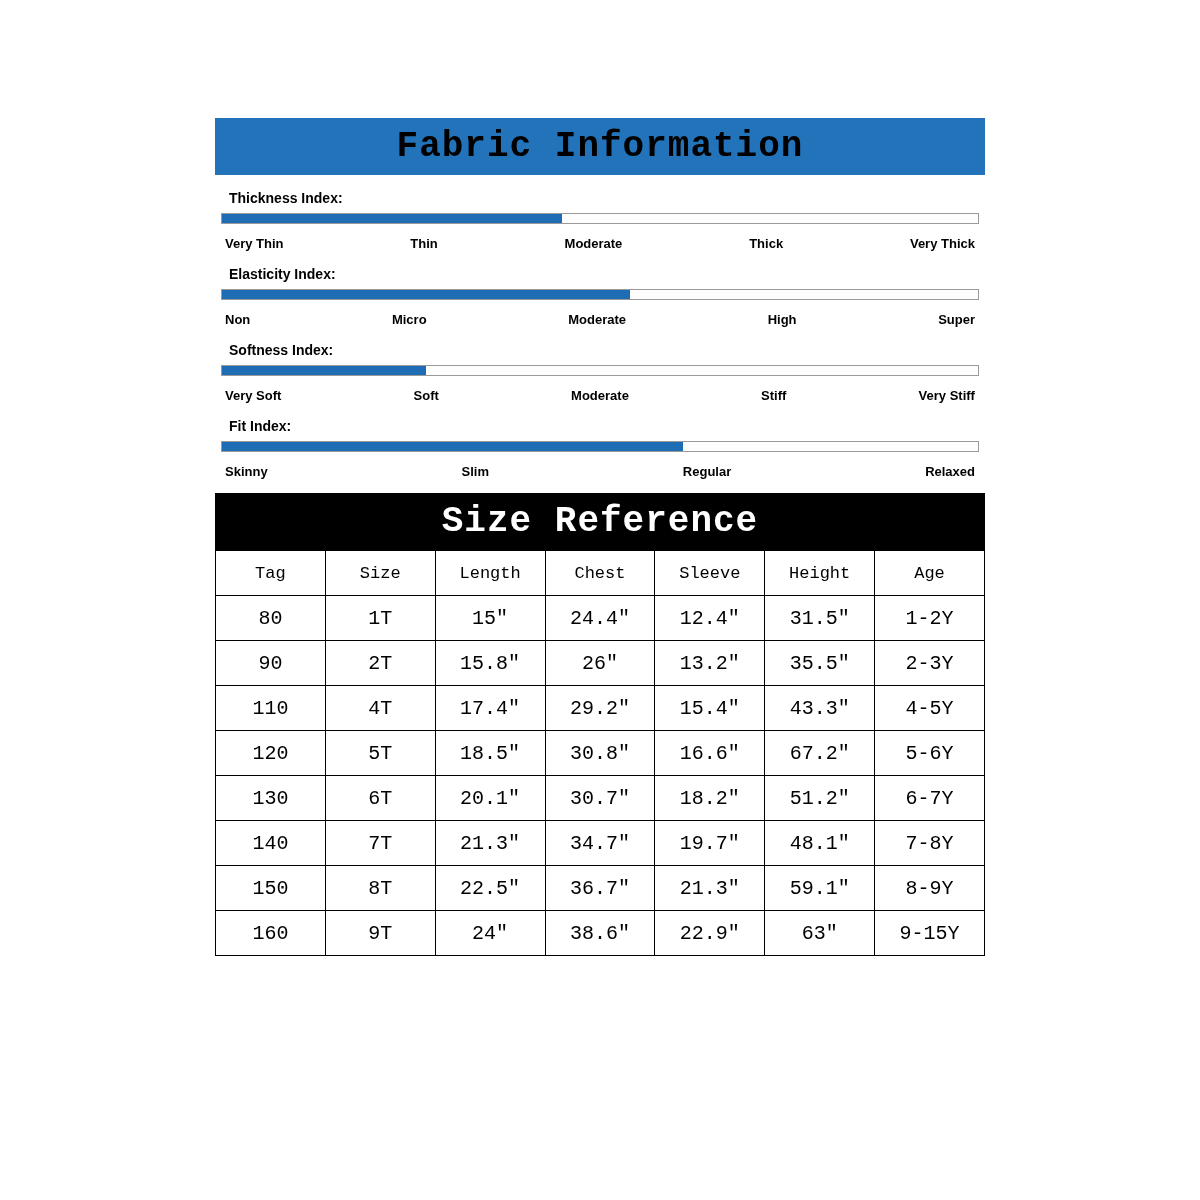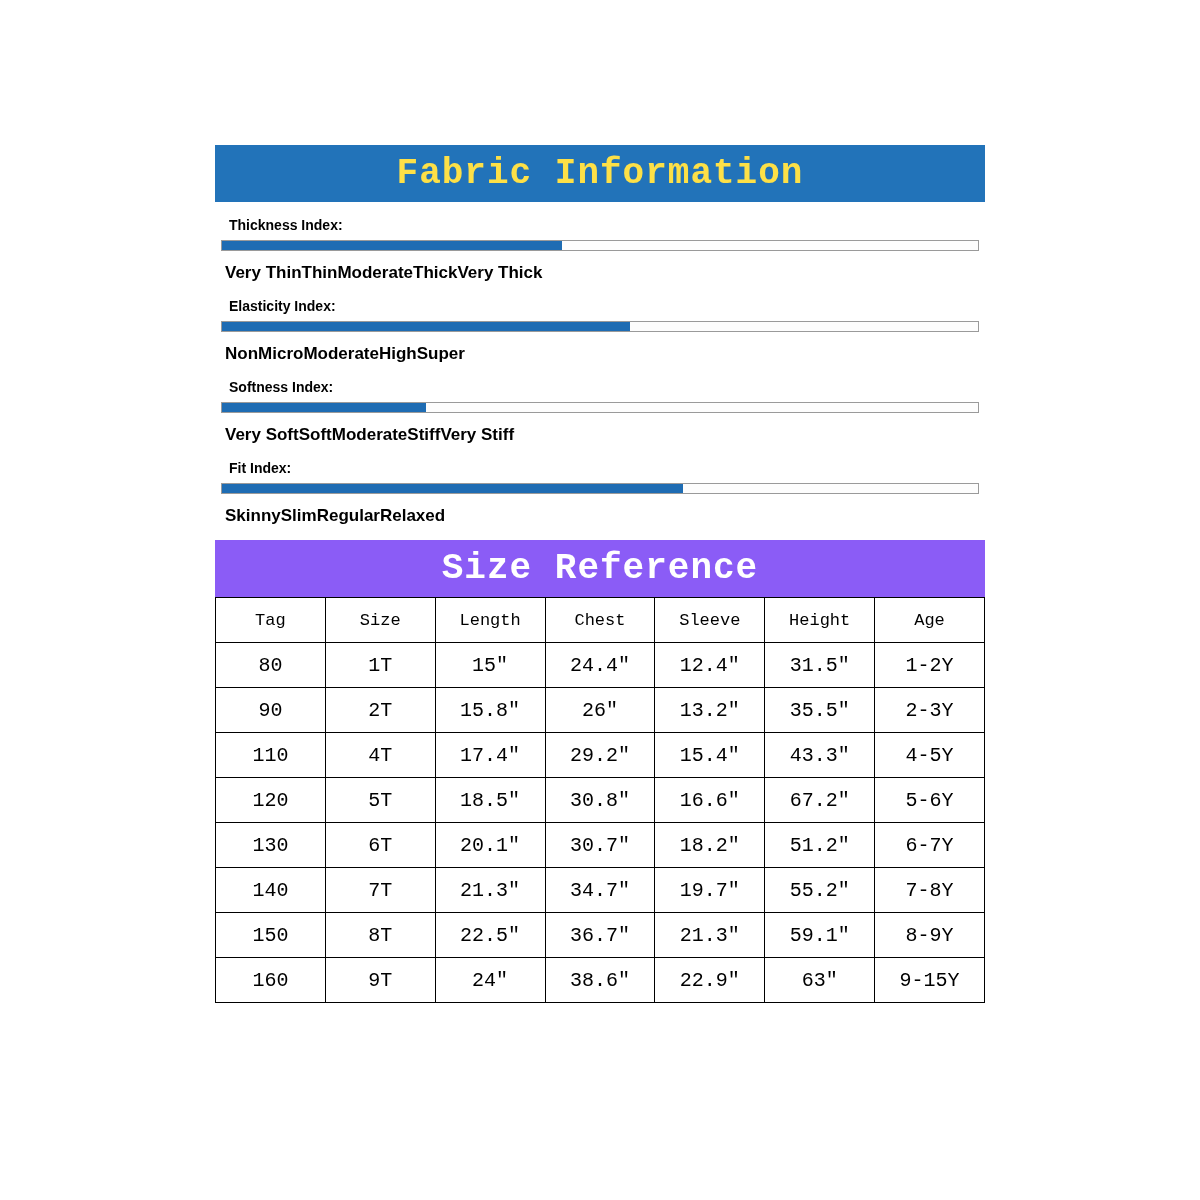--- a/index.html
+++ b/index.html
@@ -45,22 +45,23 @@
     box-sizing: border-box;
     margin: 0 6px;
   }
   .bar-fill {
     position: absolute;
     left: 0; top: 0; bottom: 0;
     background: #1e6cb3;
   }
   .scale-row {
     display: flex;
+    justify-content: space-between;
     margin: 12px 10px 0 10px;
-    font-size: 17px;
+    font-size: 13px;
     font-weight: 700;
   }
   .scale-row span { white-space: nowrap; }
   table.size-table {
     width: 100%;
     border-collapse: collapse;
     table-layout: fixed;
     font-family: "Liberation Mono", "DejaVu Sans Mono", monospace;
     font-size: 20px;
   }
@@ -73,21 +74,21 @@
     font-weight: 400;
     padding: 0 2px;
   }
   table.size-table th { font-size: 17px; }
 </style>
 </head>
 <body>
 
 <div class="page">
 
-  <div class="banner" style="background: rgb(34, 115, 185); color: #fde047; margin-top: 27px;">
+  <div class="banner" style="background: rgb(34, 115, 185); color: #000000;">
     <span>Fabric Information</span>
   </div>
 
   <div id="index-list">
       <div class="index-block">
         <div class="index-label">Thickness Index:</div>
         <div class="bar-track">
           <div class="bar-fill" style="width: 45%; background: rgb(30, 108, 179);"></div>
         </div>
         <div class="scale-row">
@@ -131,21 +132,21 @@
         </div>
         <div class="scale-row">
           <span>Skinny</span>
           <span>Slim</span>
           <span>Regular</span>
           <span>Relaxed</span>
         </div>
       </div>
     </div>
 
-  <div class="banner banner-size" style="background: #8b5cf6; color: rgb(255, 255, 255);">
+  <div class="banner banner-size" style="background: #000000; color: rgb(255, 255, 255);">
     <span>Size Reference</span>
   </div>
 
   <table class="size-table">
     <thead>
       <tr id="size-head-row">
           <th>Tag</th>
           <th>Size</th>
           <th>Length</th>
           <th>Chest</th>
@@ -199,21 +200,21 @@
           <td>18.2″</td>
           <td>51.2″</td>
           <td>6-7Y</td>
         </tr>
         <tr>
           <td>140</td>
           <td>7T</td>
           <td>21.3″</td>
           <td>34.7″</td>
           <td>19.7″</td>
-          <td>55.2″</td>
+          <td>48.1″</td>
           <td>7-8Y</td>
         </tr>
         <tr>
           <td>150</td>
           <td>8T</td>
           <td>22.5″</td>
           <td>36.7″</td>
           <td>21.3″</td>
           <td>59.1″</td>
           <td>8-9Y</td>

